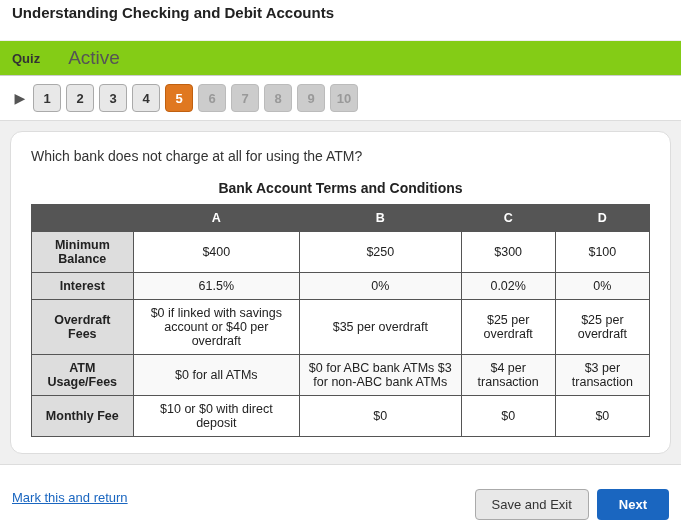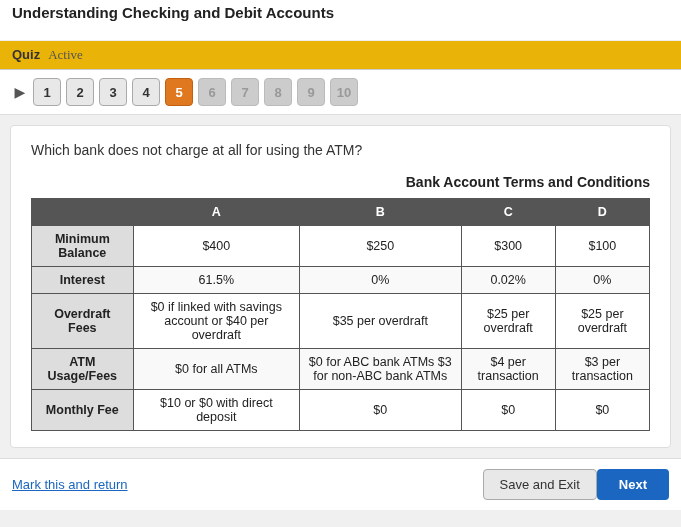--- a/index.html
+++ b/index.html
@@ -6,35 +6,35 @@
     body {
       font-family: Arial, sans-serif;
       background: #f0f0f0;
       width: 681px;
       min-height: 527px;
       font-size: 13px;
       color: #222;
     }
 
     .top-bar {
-      background: #eab308;
+      background: #84cc16;
       border-bottom: 1px solid #ccc;
       padding: 6px 12px;
       display: flex;
-      gap: 8px;
+      align-items: center;
+      gap: 28px;
     }
     .top-bar-title {
       font-weight: bold;
       font-size: 13px;
       color: #333;
     }
     .top-bar-status {
-      font-size: 13px;
+      font-size: 19px;
       color: #555;
-      font-family: Liberation Serif, serif;
     }
 
     .quiz-nav {
       display: flex;
       align-items: center;
       background: #fff;
       padding: 8px 12px;
       gap: 5px;
       border-bottom: 1px solid #ddd;
     }
@@ -71,31 +71,31 @@
       background: #ccc;
       color: #999;
       border-color: #bbb;
     }
 
     .content-area {
       background: #fff;
       margin: 10px;
       padding: 16px 20px;
       border: 1px solid #ddd;
-      border-radius: 4px;
+      border-radius: 12px;
     }
 
     .question-text {
       font-size: 14px;
       color: #333;
       margin-bottom: 16px;
     }
 
     .table-title {
-      text-align: right;
+      text-align: center;
       font-weight: bold;
       font-size: 14px;
       margin-bottom: 8px;
       color: #222;
     }
 
     .bank-table {
       width: 100%;
       border-collapse: collapse;
       font-size: 12.5px;
@@ -134,20 +134,22 @@
       margin-top: 6px;
     }
     .mark-link {
       color: #1a66c0;
       font-size: 13px;
       text-decoration: underline;
       cursor: pointer;
     }
     .bottom-buttons {
       display: flex;
+      gap: 8px;
+      margin-top: 14px;
     }
     .btn-save {
       background: #e8e8e8;
       border: 1px solid #aaa;
       border-radius: 4px;
       padding: 7px 16px;
       font-size: 13px;
       cursor: pointer;
       color: #333;
     }

